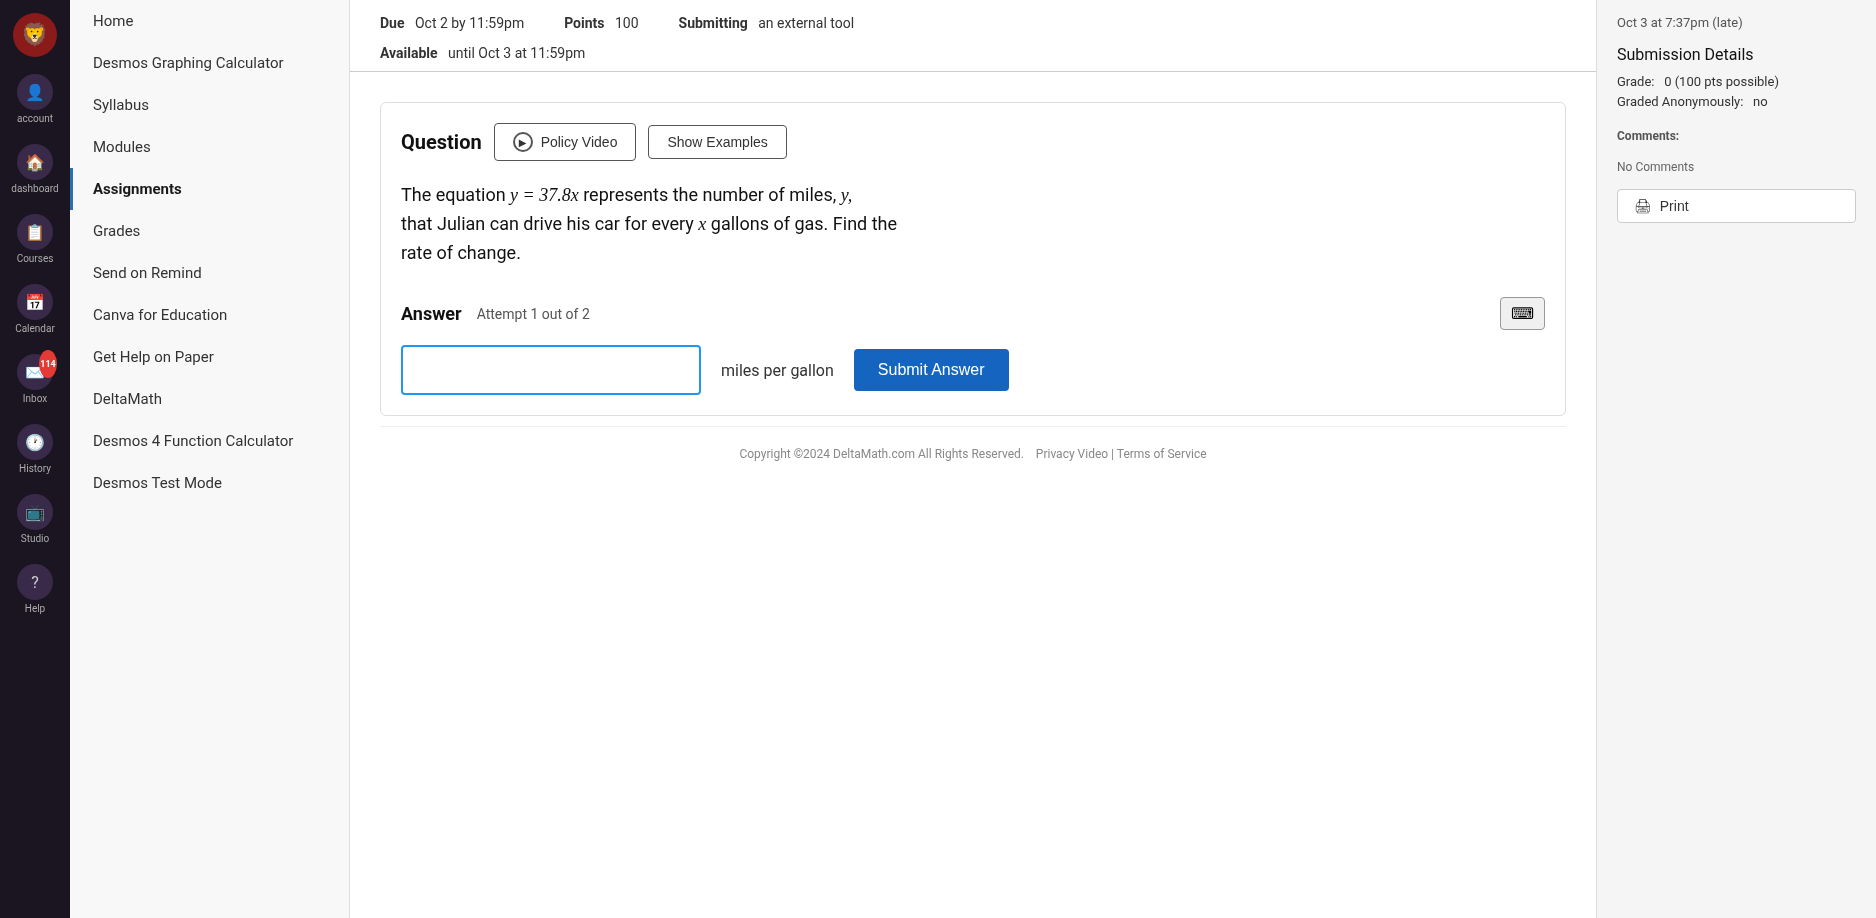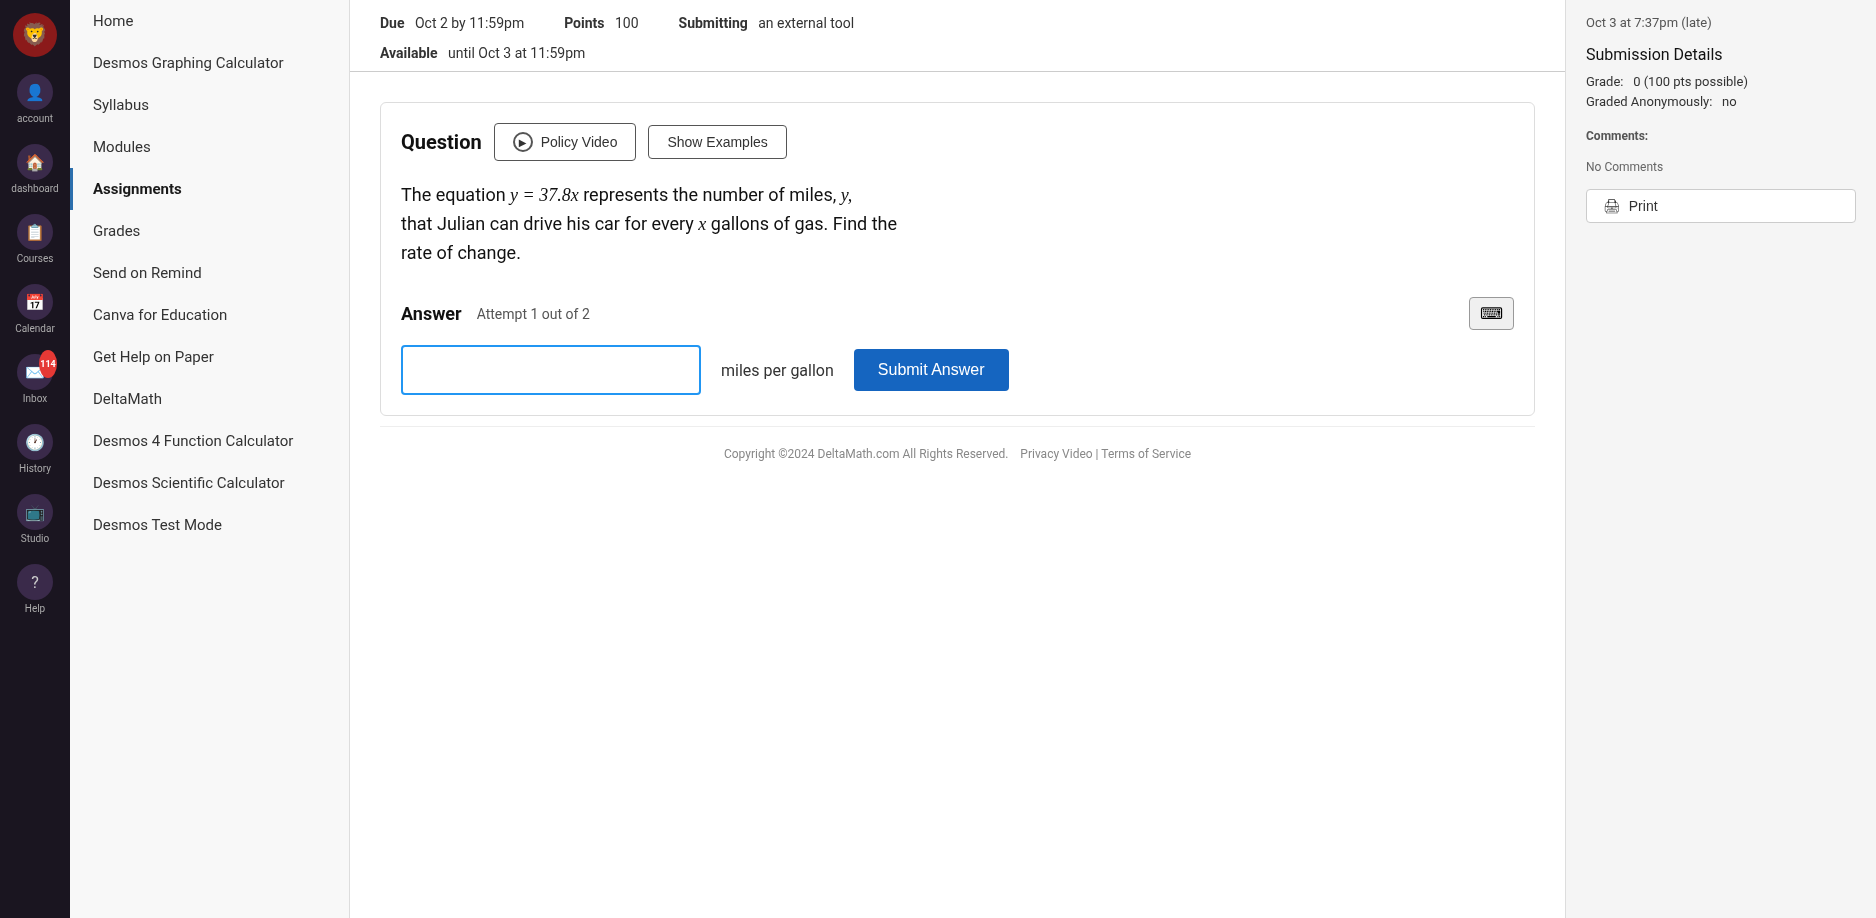--- a/index.html
+++ b/index.html
@@ -244,21 +244,21 @@
       border-top: 1px solid #eee;
       margin-top: auto;
     }
     .footer a {
       color: #888;
       text-decoration: none;
     }
 
     
     .right-sidebar {
-      width: 311px;
+      width: 280px;
       background: #f5f5f5;
       border-left: 1px solid #ddd;
       padding: 15px 20px;
       flex-shrink: 0;
     }
     .right-sidebar .timestamp {
       font-size: 13px;
       color: #555;
       margin-bottom: 15px;
     }
@@ -385,21 +385,20 @@
   <div class="nav-item">Desmos Graphing Calculator</div>
   <div class="nav-item">Syllabus</div>
   <div class="nav-item">Modules</div>
   <div class="nav-item active">Assignments</div>
   <div class="nav-item">Grades</div>
   <div class="nav-item">Send on Remind</div>
   <div class="nav-item">Canva for Education</div>
   <div class="nav-item">Get Help on Paper</div>
   <div class="nav-item">DeltaMath</div>
   <div class="nav-item">Desmos 4 Function Calculator</div>
-  <div class="nav-item">Desmos Scientific Calculator</div>
   <div class="nav-item">Desmos Test Mode</div>
 </div>
 
 <div class="main-content">
 
   <div class="header-bar">
     <div class="header-top">
       <span>
         <span class="label">Due</span>
         &nbsp;

